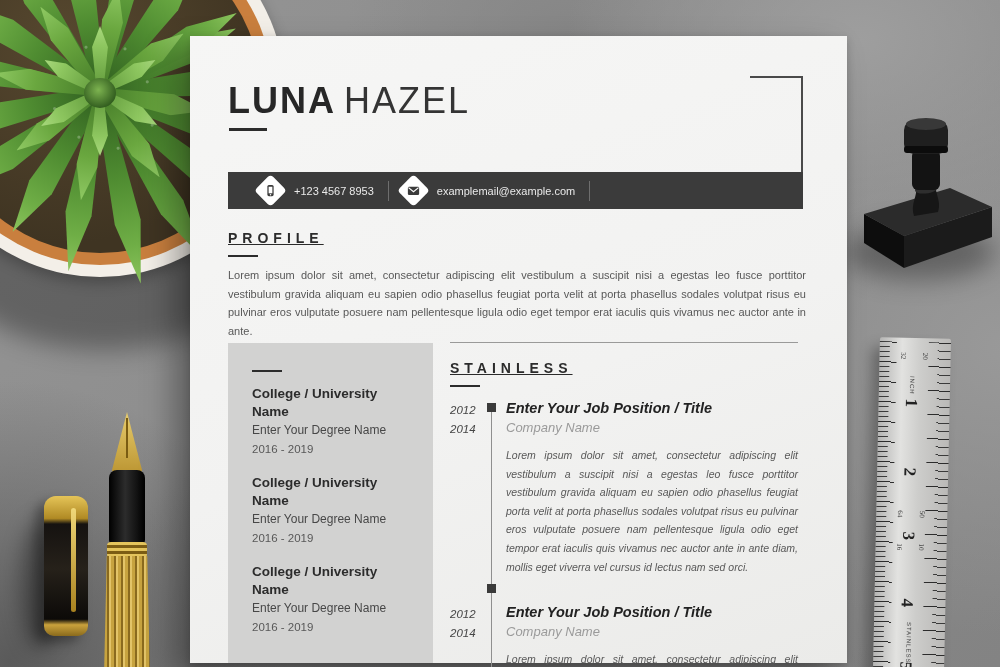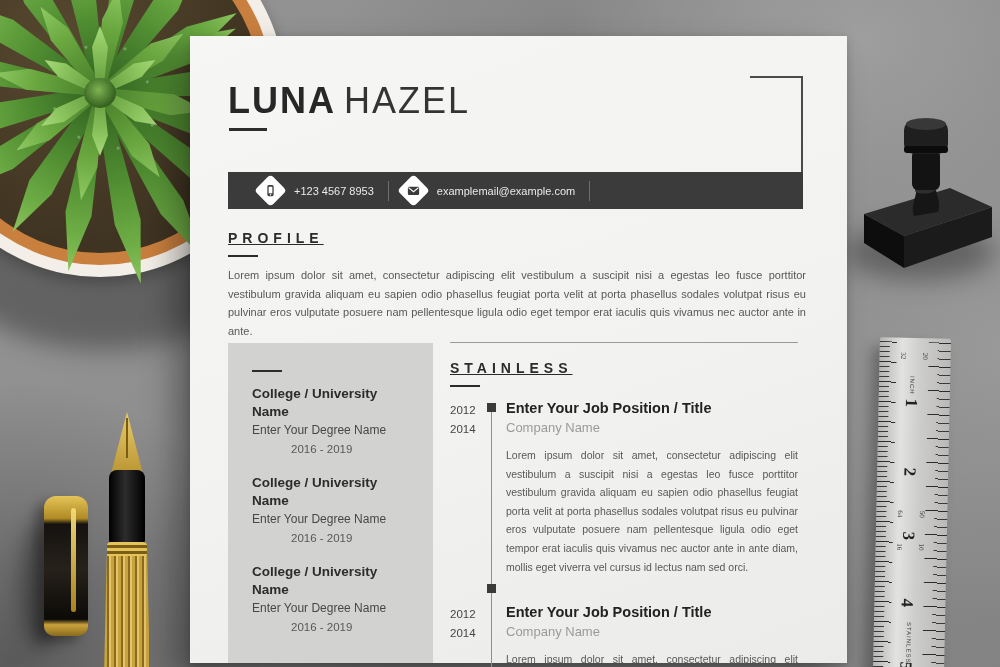--- a/index.html
+++ b/index.html
@@ -98,26 +98,26 @@
 
   .profile-head{position:absolute;left:38px;top:194px;}
   .profile-text{position:absolute;left:38px;top:230px;width:578px;font-size:11px;line-height:18.6px;
     color:#585858;text-align:justify;}
 
   .edu-box{position:absolute;left:38px;top:307px;width:205px;height:320px;background:#d2d2d1;
     padding:18px 22px 0 24px;}
   .edu-item{margin-top:13px;margin-bottom:17px;}
   .edu-school{font-size:13.5px;font-weight:bold;color:#2c2c2c;line-height:18px;}
   .edu-degree{font-size:12px;color:#474747;line-height:17px;margin-top:1px;}
-  .edu-years{font-size:11.5px;color:#585858;line-height:16px;margin-top:2px;margin-left:39px;}
+  .edu-years{font-size:11.5px;color:#585858;line-height:16px;margin-top:2px;}
 
   .xp-col{position:absolute;left:260px;top:306px;width:356px;}
   .xp-toprule{width:348px;height:1px;background:#9a9a99;}
   .xp-head{margin-top:17px;}
-  .xp-item{display:grid;grid-template-columns:34px 22px 1fr;margin-top:12px;}
+  .xp-item{display:grid;grid-template-columns:34px 22px 1fr;margin-top:12px;font-style:italic;}
   .xp-item.second{margin-top:27px;}
   .xp-years{font-size:11.5px;color:#454545;line-height:19px;padding-top:2px;}
   .xp-title{font-size:14.5px;font-weight:bold;color:#222;line-height:19px;}
   .xp-company{font-size:13px;color:#9a9a9a;line-height:19px;}
   .xp-desc{font-size:10.5px;line-height:18.6px;color:#585858;text-align:justify;margin-top:9px;
     padding-right:8px;}
   .timeline-line{position:absolute;left:301px;top:372px;width:1px;height:400px;background:#8f8f8f;}
   .timeline-marker{position:absolute;left:297px;width:9px;height:9px;background:#3a3a3a;}
   .marker-1{top:367px;} .marker-2{top:548px;}
 </style>

